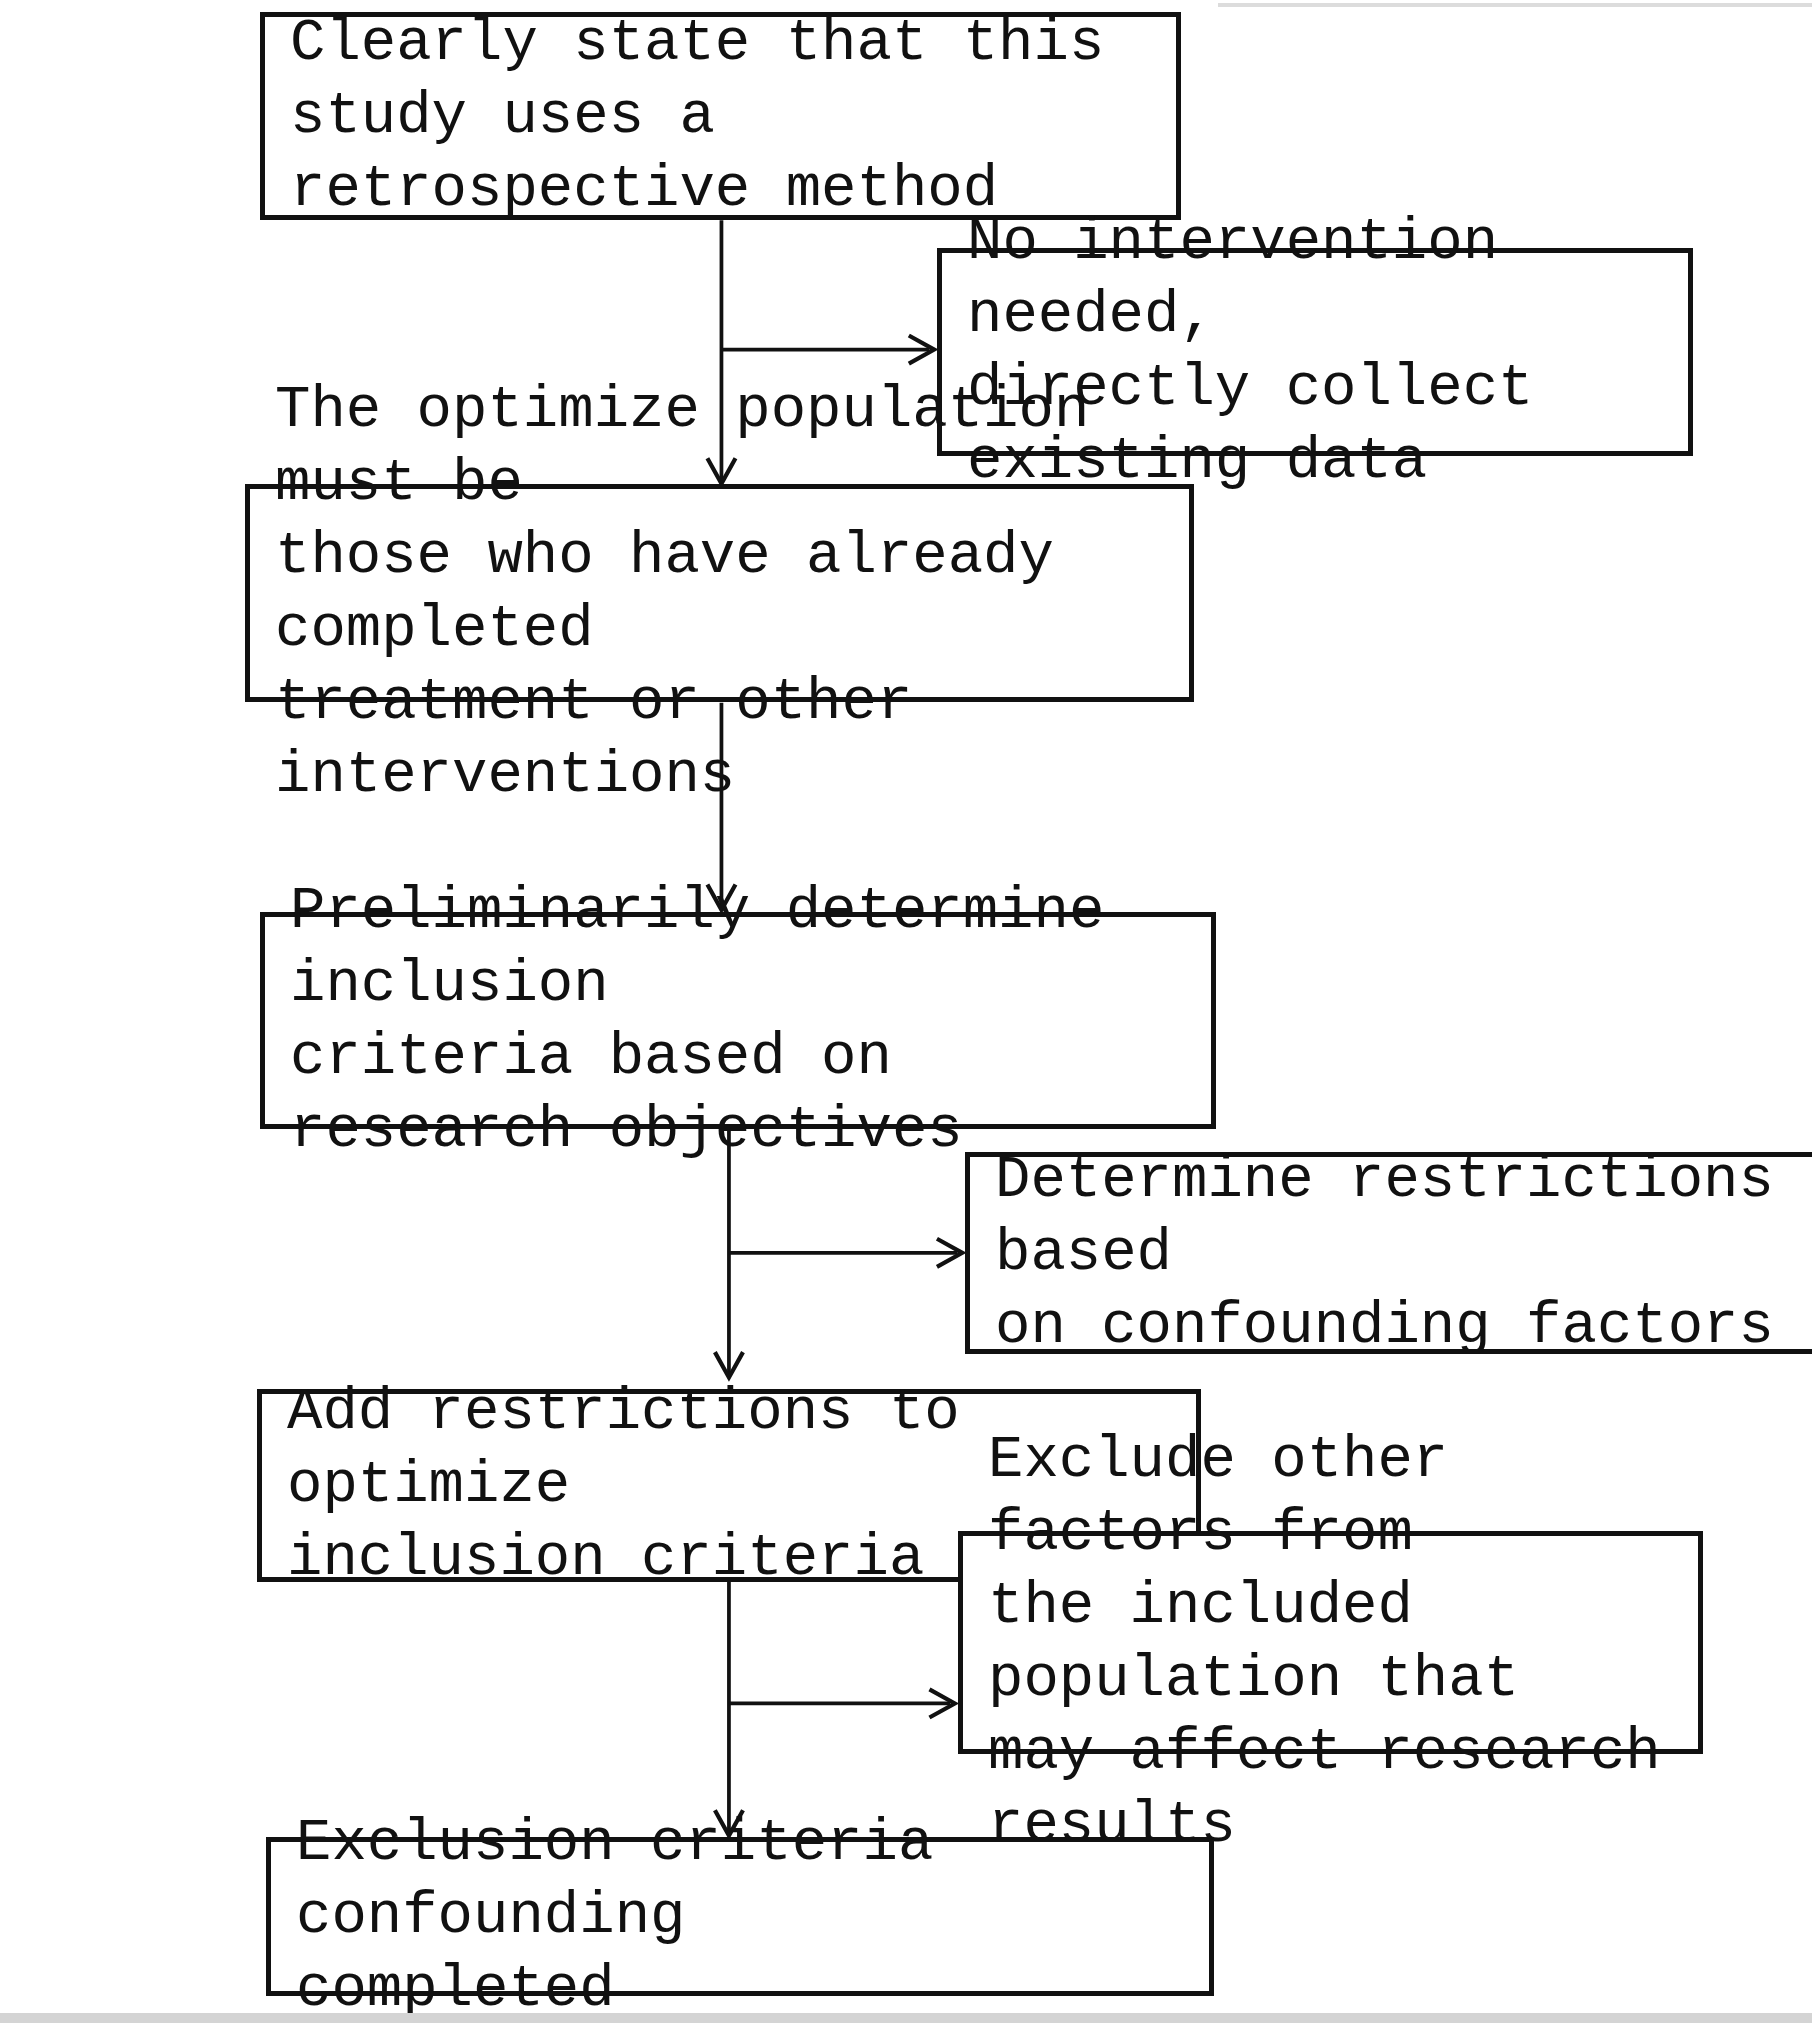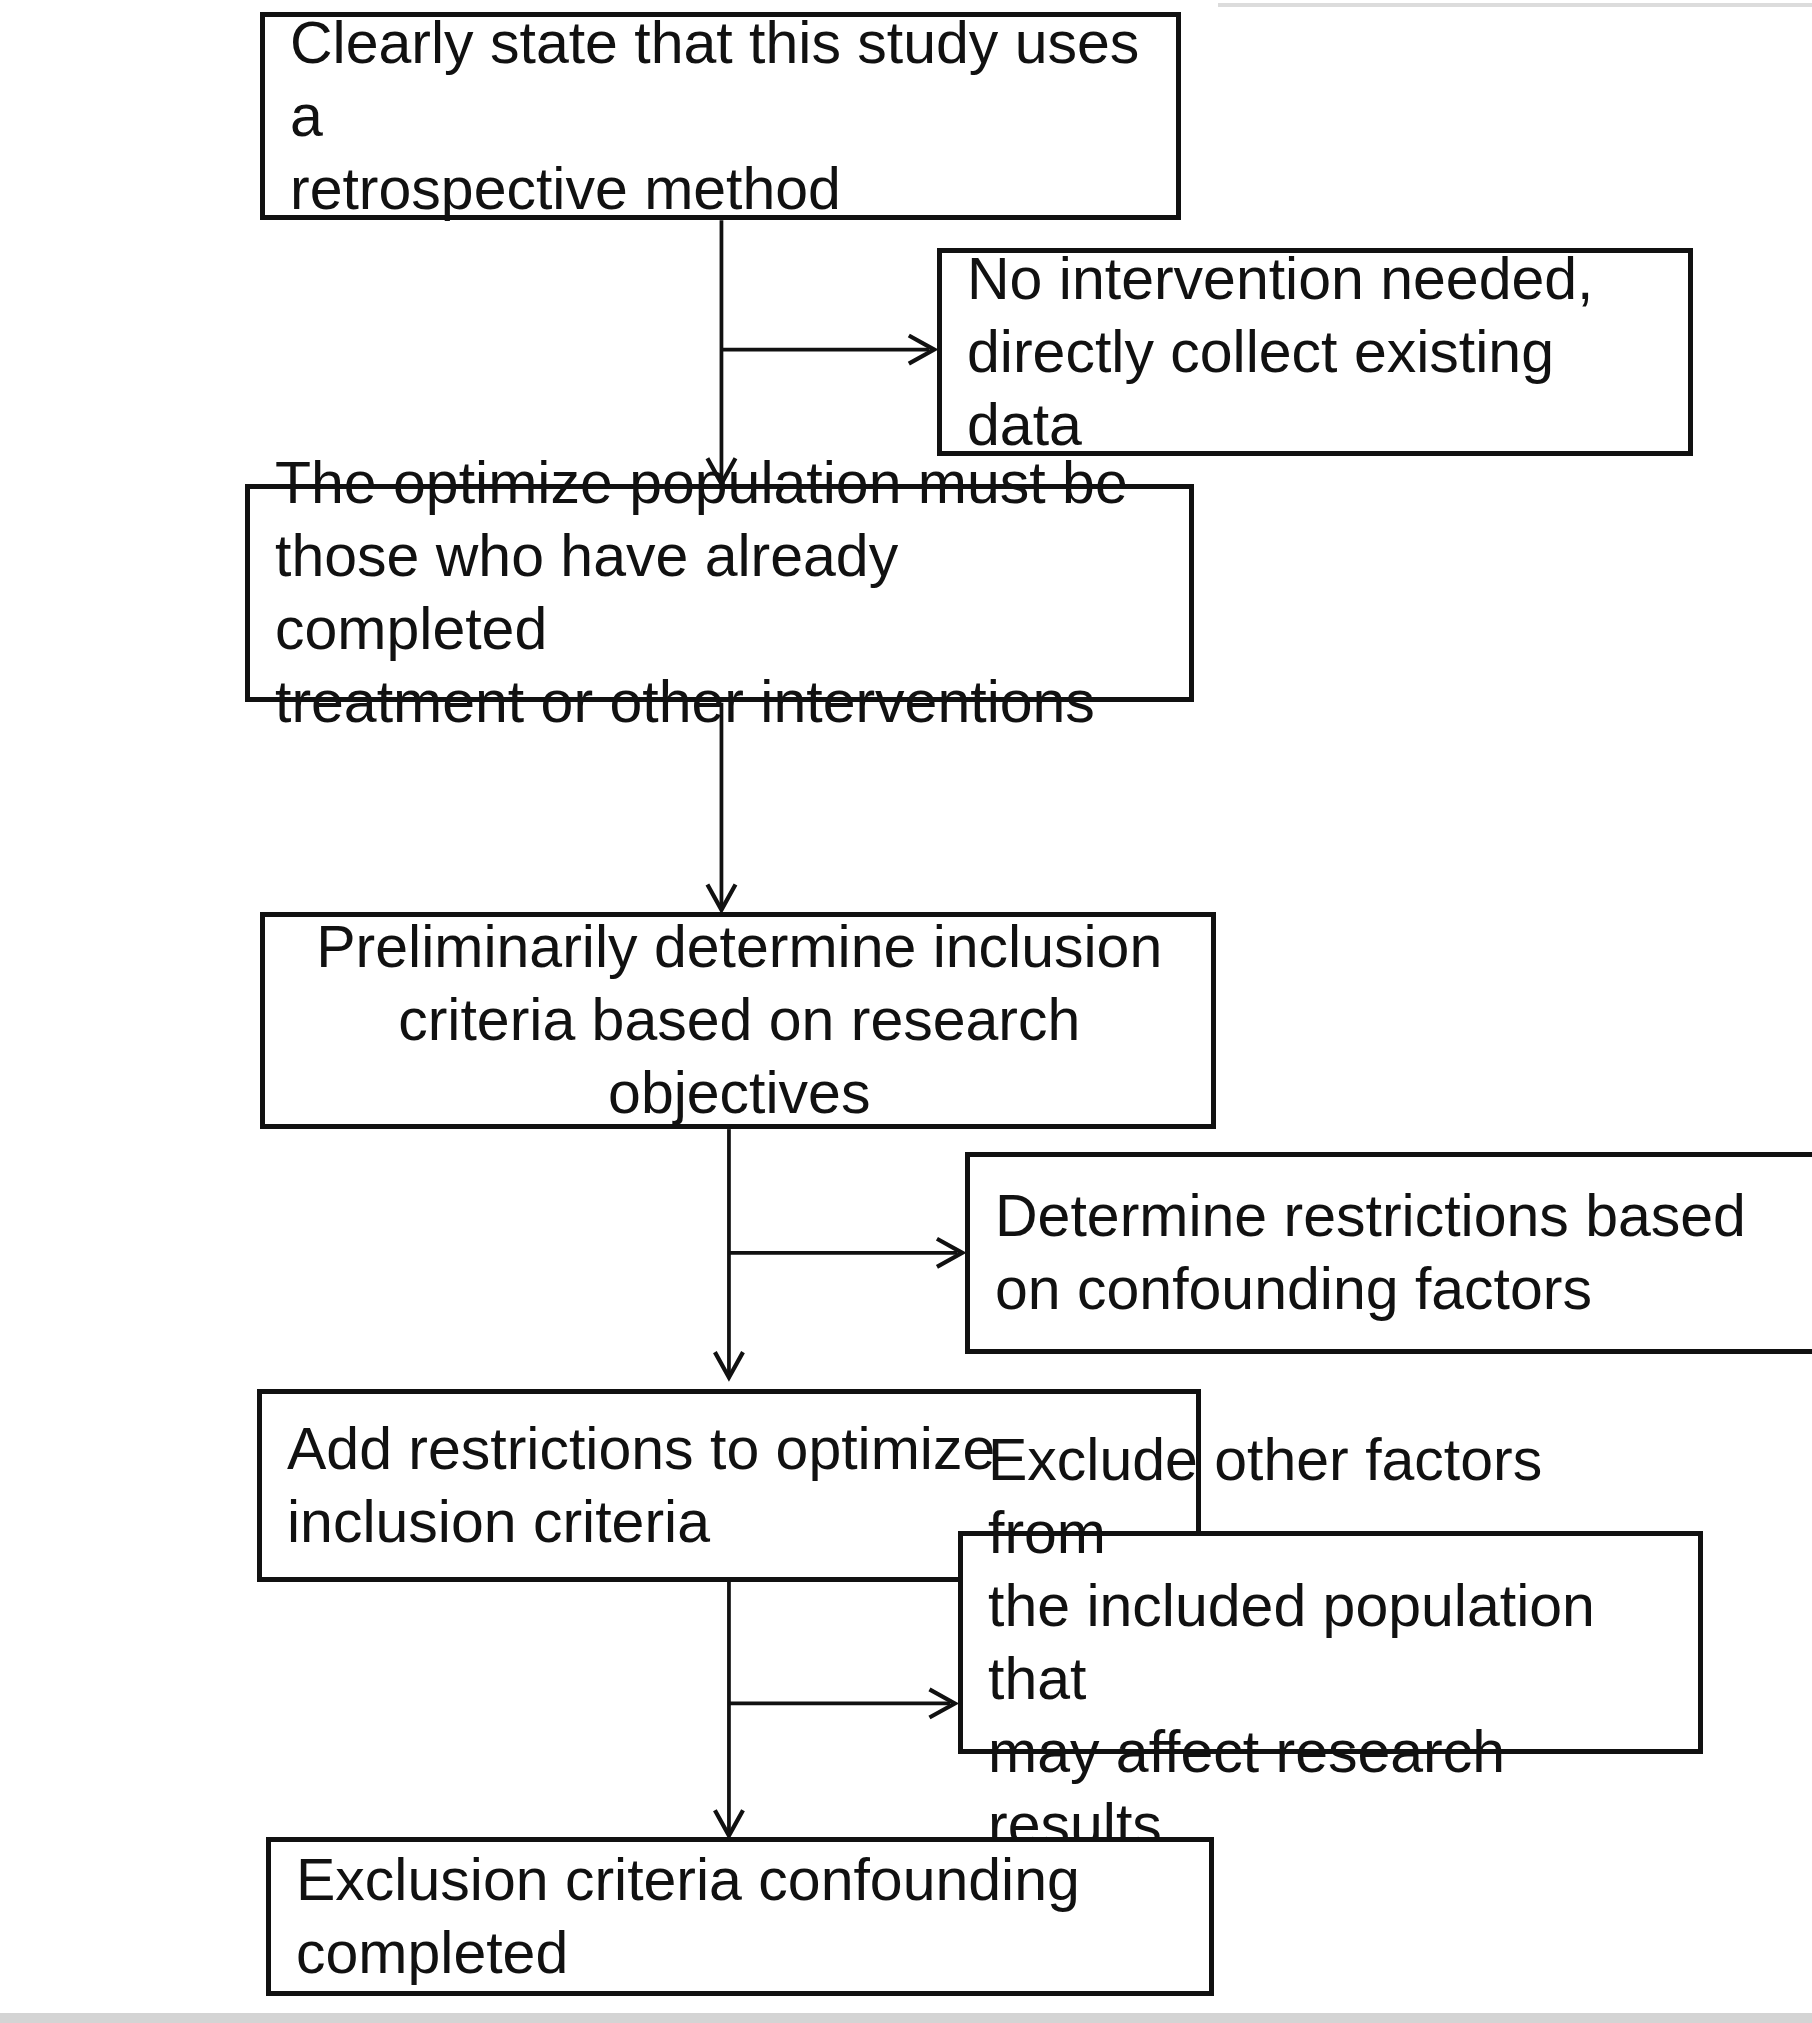--- a/index.html
+++ b/index.html
@@ -5,21 +5,21 @@
   html, body {
     margin: 0;
     padding: 0;
     background: #ffffff;
   }
   .canvas {
     position: relative;
     width: 1813px;
     height: 2024px;
     background: var(--canvas-bg, #ffffff);
-    font-family: Liberation Sans, sans-serif;
+    font-family: Liberation Mono, monospace;
     color: var(--line, #111111);
     overflow: hidden;
   }
   .arrows {
     position: absolute;
     left: 0;
     top: 0;
     width: 1813px;
     height: 2024px;
     color: var(--line, #111111);
@@ -33,21 +33,21 @@
     align-items: center;
     padding: 0 22.5px 0 25px;
     font-size: 59px;
     line-height: 73px;
     white-space: pre-line;
     letter-spacing: 0px;
   }
   .n1 { left: 260px;  top: 12px;   width: 921px;  height: 208px; }
   .n2 { left: 937px; top: 248px;  width: 756px;  height: 208px; }
   .n3 { left: 245px;  top: 484px;  width: 949px; height: 218px; }
-  .n4 { left: 260px;  top: 912px;  width: 956px; height: 217px; text-align: center; }
+  .n4 { left: 260px;  top: 912px;  width: 956px; height: 217px; }
   .n5 { left: 965px; top: 1152px; width: 868px;  height: 202px; }
   .n6 { left: 257px;  top: 1379px; width: 944px; height: 193px; margin-top: 10px; }
   .n7 { left: 958px; top: 1531px; width: 745px;  height: 223px; }
   .n8 { left: 266px;  top: 1837px; width: 948px; height: 159px; }
   .footer-bar {
     position: absolute;
     left: 0;
     bottom: 0;
     width: 100%;
     height: 11.2px;

